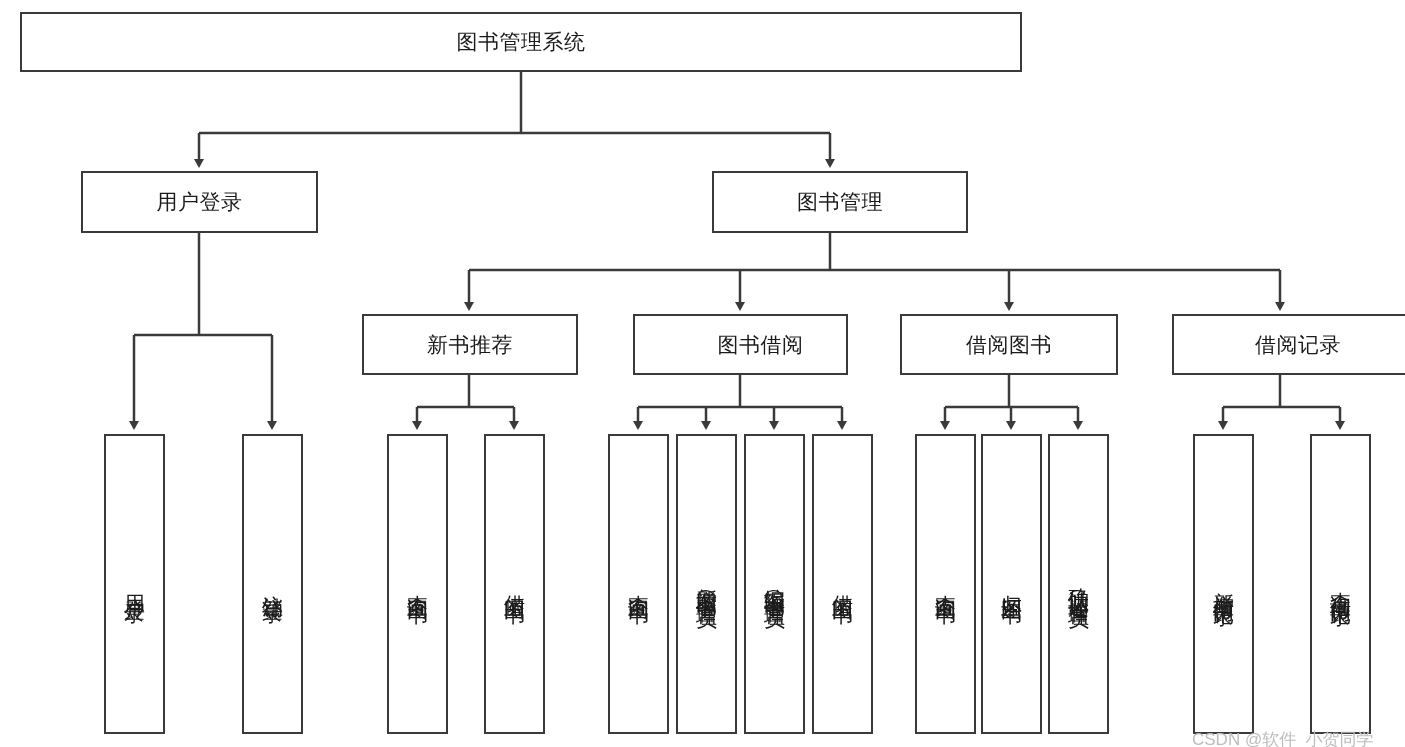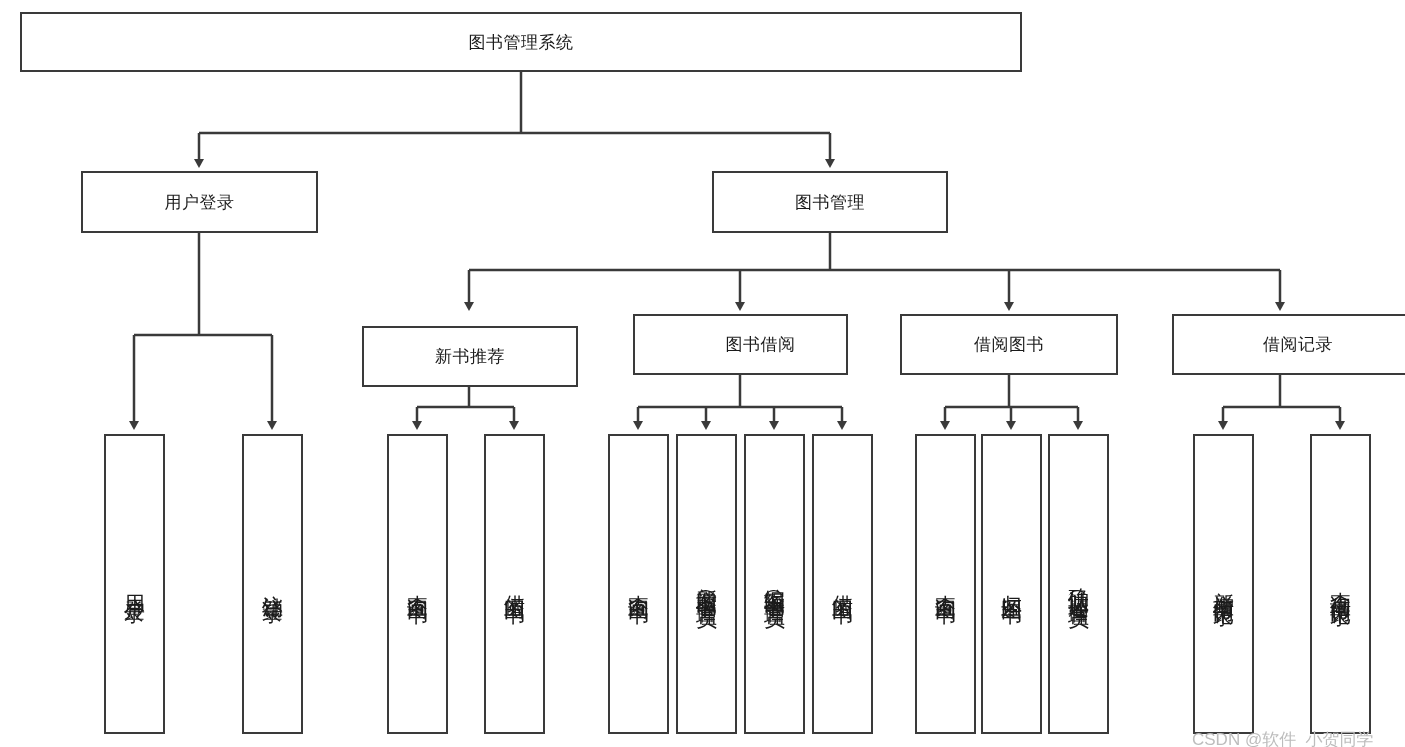--- a/index.html
+++ b/index.html
@@ -31,21 +31,21 @@
     background: #ffffff;
     border: 2.5px solid #3a3a3a;
     display: flex;
     align-items: center;
     justify-content: center;
     color: #1b1b1b;
     text-align: center;
     z-index: 2;
   }
   .node.h {
-    font-size: 17px;
+    font-size: 21px;
     letter-spacing: 0.5px;
   }
   .node.v {
     font-size: 21px;
     writing-mode: vertical-rl;
     text-orientation: upright;
     letter-spacing: 3px;
     line-height: 1.05;
     padding: 4px 0;
     white-space: nowrap;
@@ -119,25 +119,25 @@
     </g>
   </svg>
 
   <div class="node h" style="left:20px; top:12px; width:1002px; height:60px;">
     <span>图书管理系统</span>
   </div>
 
   <div class="node h" style="left:81px; top:171px; width:237px; height:62px;">
     <span>用户登录</span>
   </div>
-  <div class="node h" style="left:712px; top:171px; width:236px; height:62px;justify-content:center;">
+  <div class="node h" style="left:712px; top:171px; width:256px; height:62px;justify-content:center;">
     <span>图书管理</span>
   </div>
 
-  <div class="node h" style="left:362px; top:314px; width:216px; height:61px;margin-top:12px;">
+  <div class="node h" style="left:362px; top:314px; width:216px; height:61px;">
     <span>新书推荐</span>
   </div>
   <div class="node h" style="left:633px; top:314px; width:215px; height:61px;padding-left:40px;">
     <span>图书借阅</span>
   </div>
   <div class="node h" style="left:900px; top:314px; width:218px; height:61px;">
     <span>借阅图书</span>
   </div>
   <div class="node h" style="left:1172px; top:314px; width:252px; height:61px;">
     <span>借阅记录</span>

